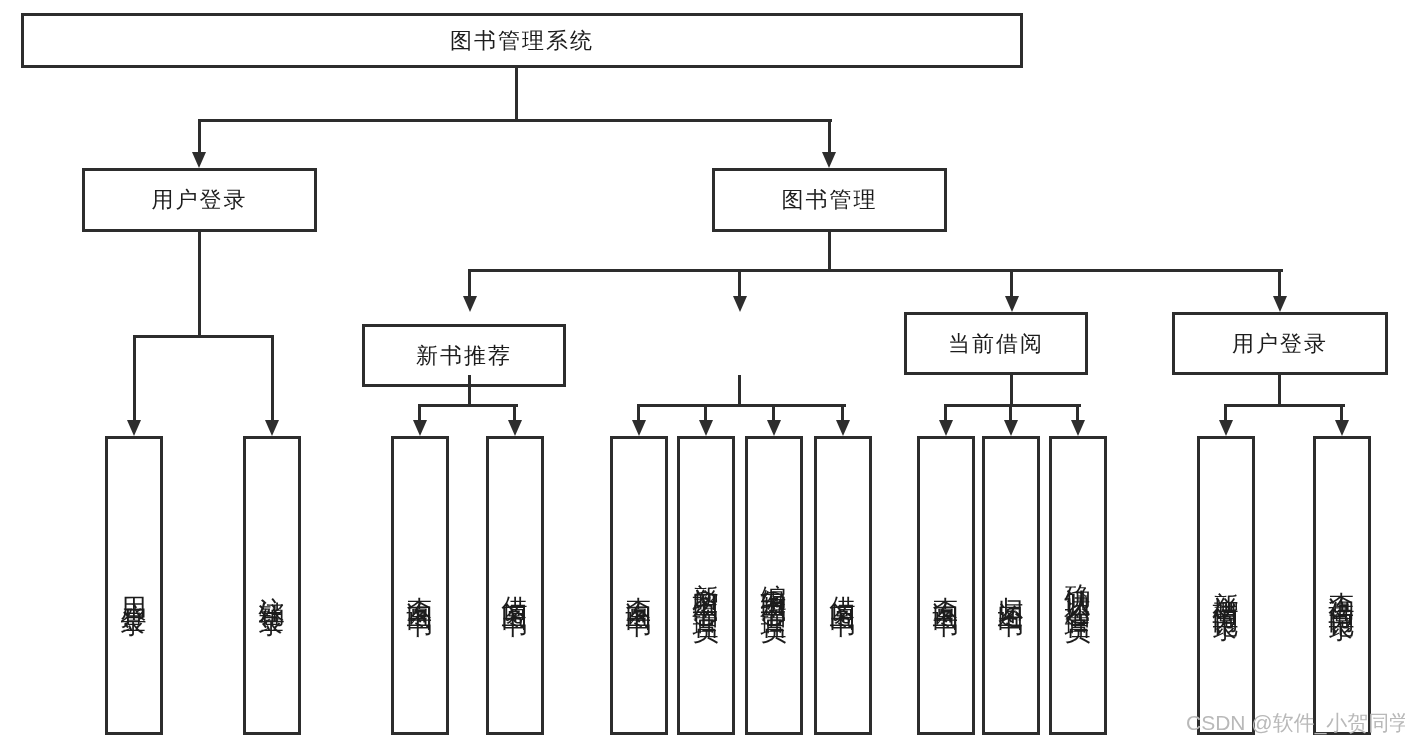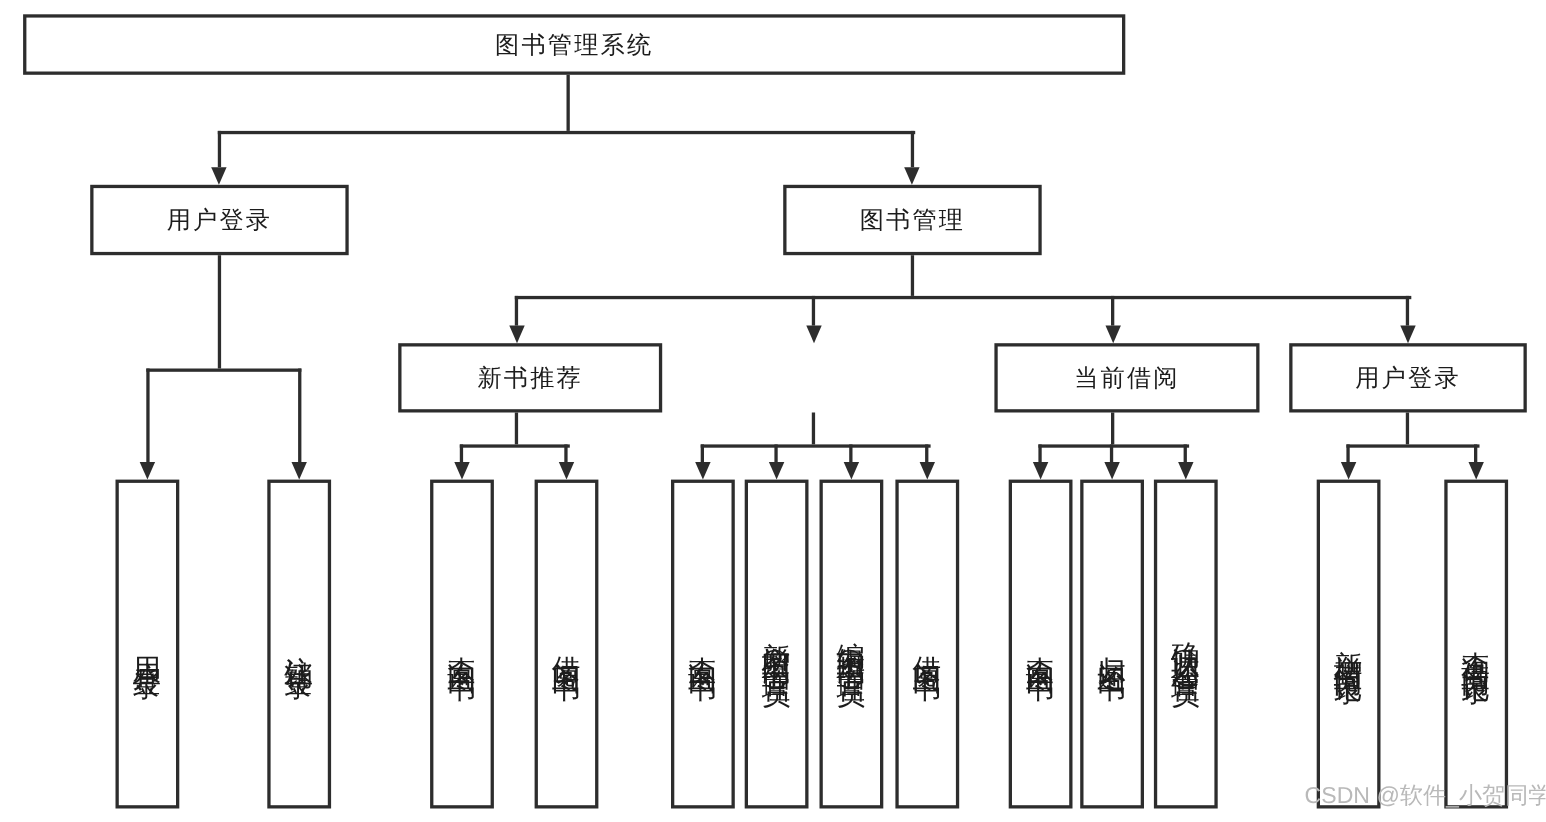--- a/index.html
+++ b/index.html
@@ -35,24 +35,24 @@
   </div>
 
   <div class="box" style="left:82px;top:168px;width:235px;height:64px">
     <span class="lbl">用户登录</span>
   </div>
 
   <div class="box" style="left:712px;top:168px;width:235px;height:64px">
     <span class="lbl">图书管理</span>
   </div>
 
-  <div class="box" style="left:362px;top:312px;width:240px;height:63px">
+  <div class="box" style="left:362px;top:324px;width:204px;height:63px">
     <span class="lbl">新书推荐</span>
   </div>
-  <div class="box" style="left:904px;top:312px;width:241px;height:63px">
+  <div class="box" style="left:904px;top:312px;width:184px;height:63px">
     <span class="lbl">当前借阅</span>
   </div>
   <div class="box" style="left:1172px;top:312px;width:216px;height:63px">
     <span class="lbl">用户登录</span>
   </div>
 
   <div class="leaf" style="left:105px">
     <span class="vlbl">用户登录</span>
   </div>
   <div class="leaf" style="left:243px">

